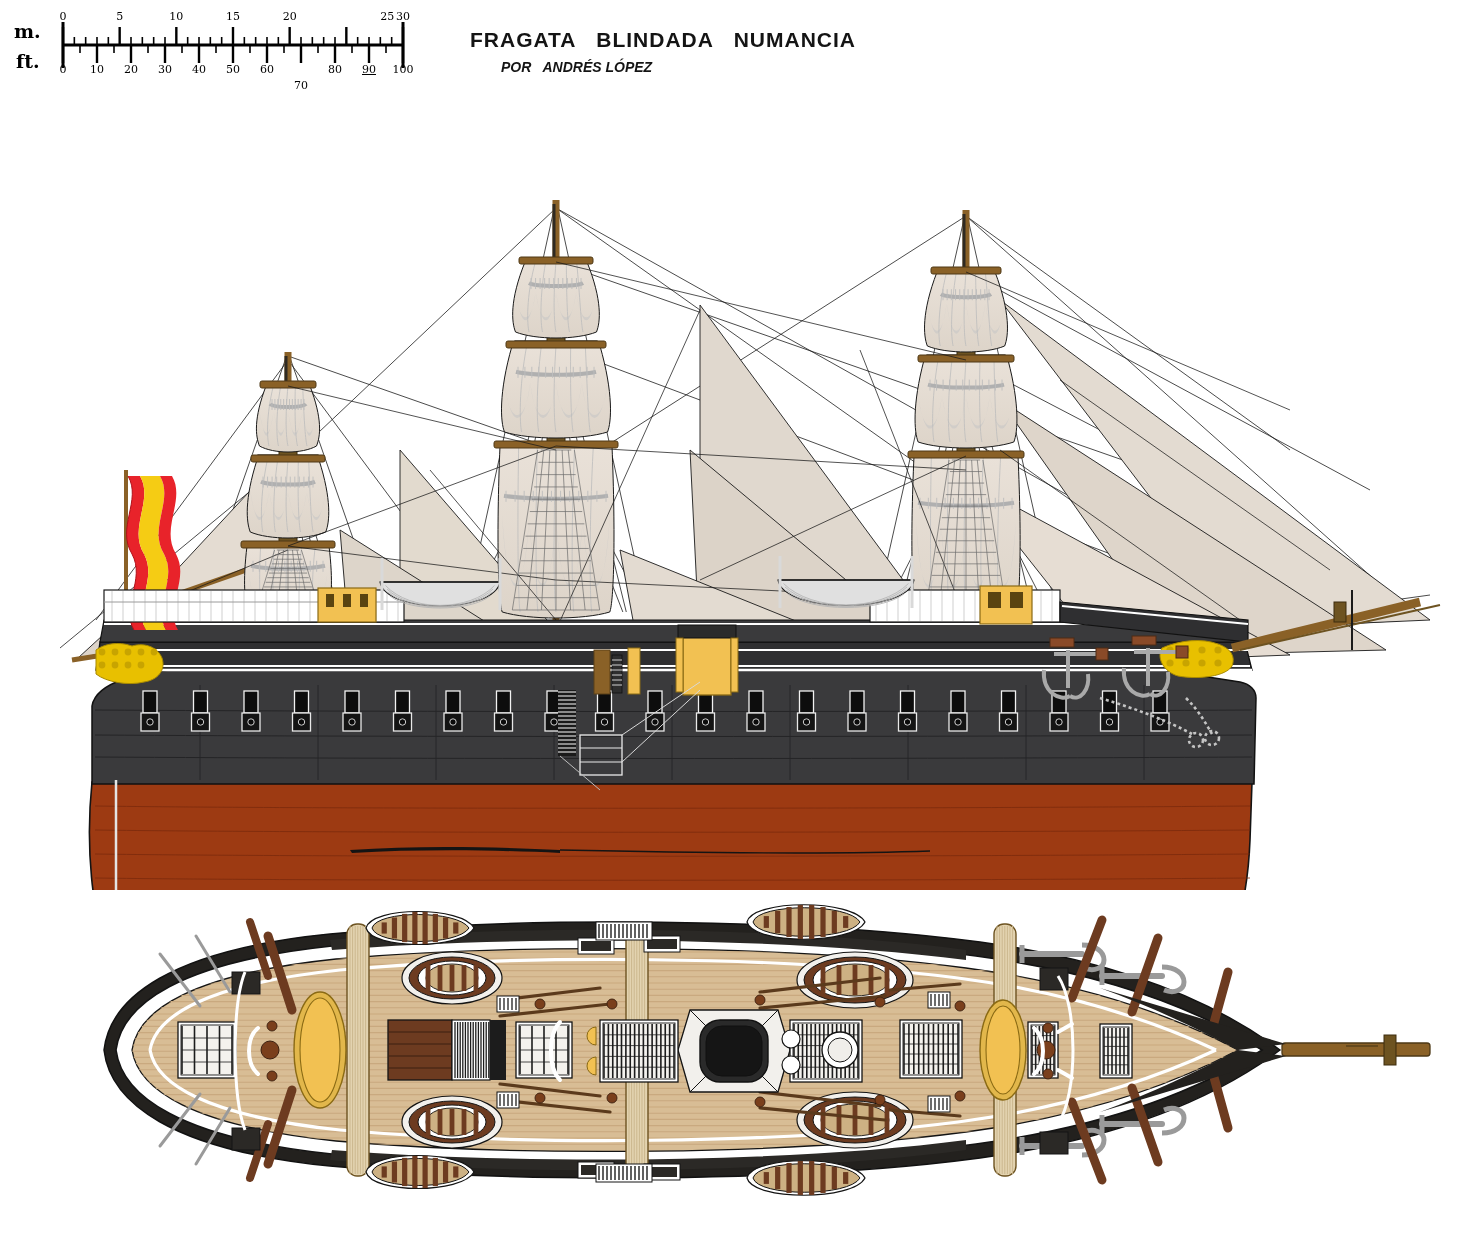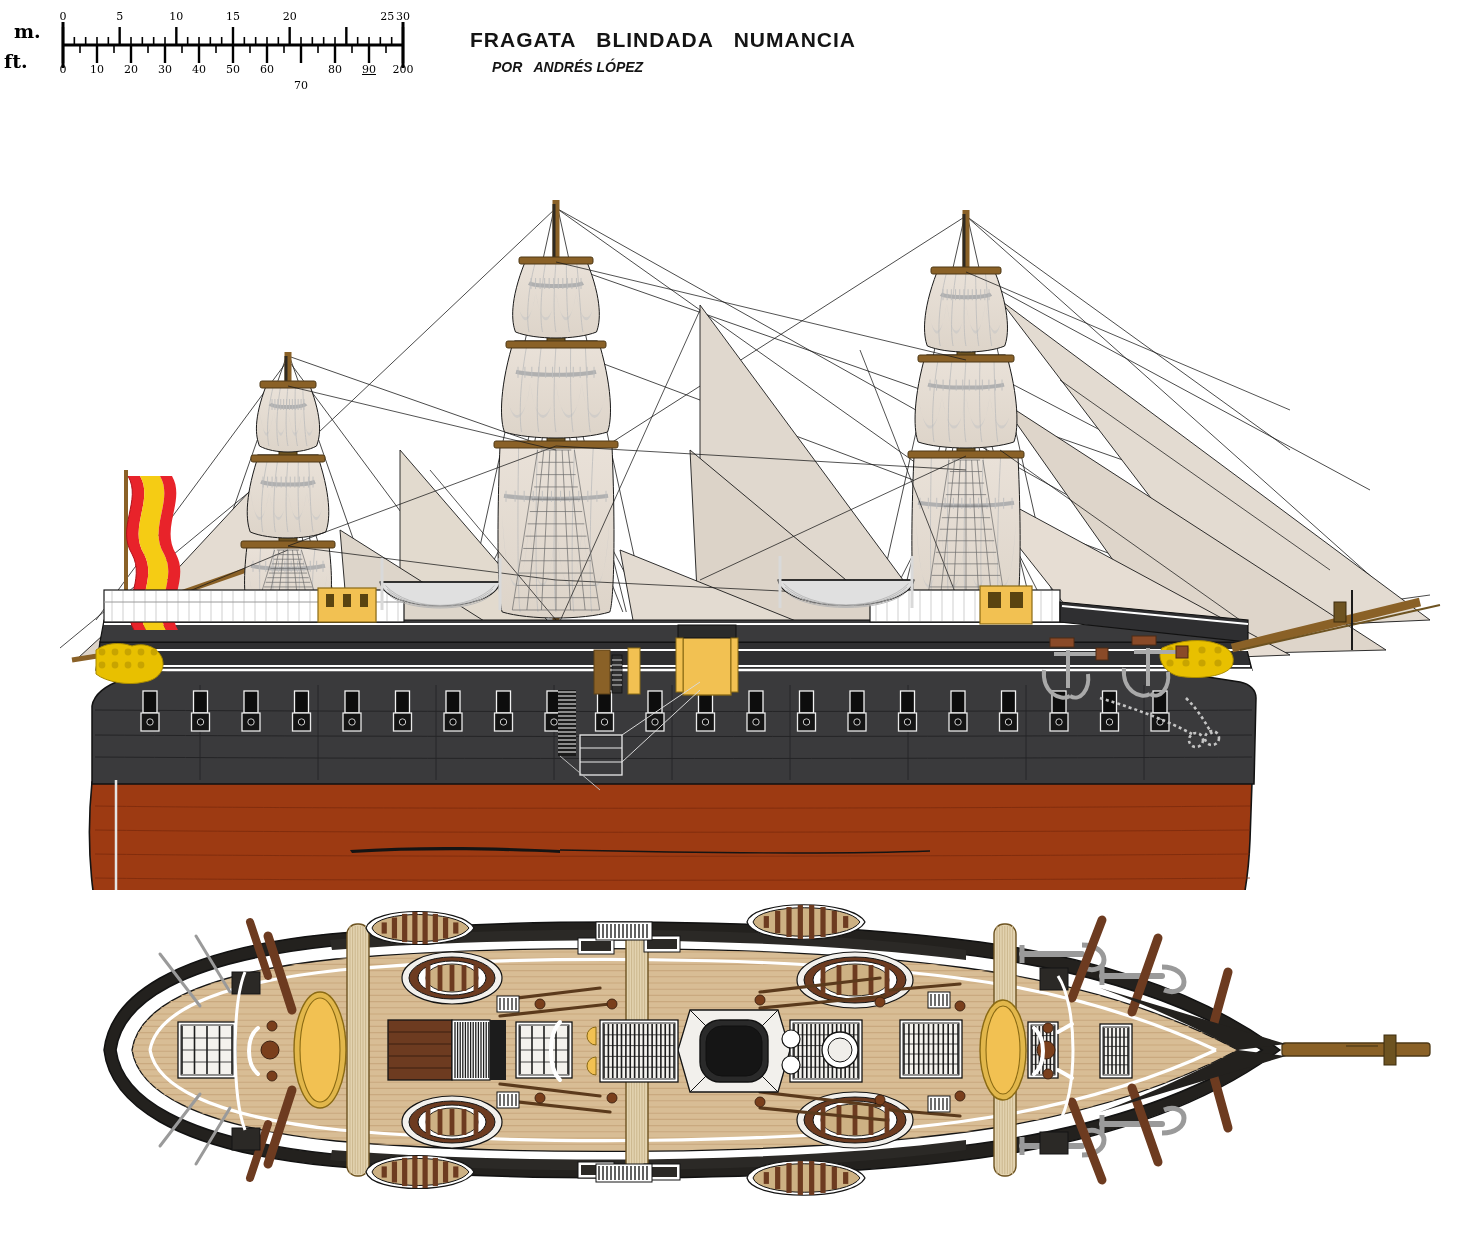--- a/index.html
+++ b/index.html
@@ -5,29 +5,29 @@
   html,body{margin:0;padding:0;background:#ffffff;}
   body{width:1476px;height:1240px;position:relative;overflow:hidden;
        font-family:"Liberation Sans",sans-serif;}
   #stage{position:absolute;left:0;top:0;width:1476px;height:1240px;}
 
   
   #scalebar{position:absolute;left:0;top:0;width:450px;height:100px;}
   .sb-lbl{position:absolute;font-family:"DejaVu Serif","Liberation Serif",serif;
           font-weight:bold;font-size:19px;color:#000;}
   .sb-m{left:14px;top:20px;}
-  .sb-f{left:4px;top:50px;}
+  .sb-f{left:16px;top:50px;}
   .tickno{position:absolute;font-family:"DejaVu Serif","Liberation Serif",serif;
           font-size:11px;color:#000;transform:translateX(-50%);}
 
   
   #title-block{position:absolute;left:470px;top:28px;width:560px;}
   #main-title{font-size:21px;font-weight:bold;letter-spacing:1px;color:#141414;
               font-family:"Liberation Sans",sans-serif;white-space:pre;}
-  #sub-title{margin-top:7px;margin-left:22px;font-size:14px;font-style:italic;
+  #sub-title{margin-top:7px;margin-left:31px;font-size:14px;font-style:italic;
              font-weight:bold;color:#141414;white-space:pre;}
 
   svg{display:block;}
   #elev-svg{position:absolute;left:0;top:150px;}
   #plan-svg{position:absolute;left:0;top:880px;}
 </style>
 </head>
 <body>
 
 <div id="stage">
@@ -105,21 +105,21 @@
         <div class="tickno" style="left: 63px; top: 63px;">0</div>
         <div class="tickno" style="left: 97px; top: 63px;">10</div>
         <div class="tickno" style="left: 131px; top: 63px;">20</div>
         <div class="tickno" style="left: 165px; top: 63px;">30</div>
         <div class="tickno" style="left: 199px; top: 63px;">40</div>
         <div class="tickno" style="left: 233px; top: 63px;">50</div>
         <div class="tickno" style="left: 267px; top: 63px;">60</div>
         <div class="tickno" style="left: 301px; top: 63px; margin-top: 16px;">70</div>
         <div class="tickno" style="left: 335px; top: 63px;">80</div>
         <div class="tickno" style="left: 369px; top: 63px; text-decoration: underline;">90</div>
-        <div class="tickno" style="left: 403px; top: 63px;">200</div>
+        <div class="tickno" style="left: 403px; top: 63px;">100</div>
       </div>
   </div>
 
   <div id="title-block">
     <div id="main-title">FRAGATA   BLINDADA   NUMANCIA</div>
     <div id="sub-title">POR   ANDRÉS LÓPEZ</div>
   </div>
 
   <svg id="elev-svg" width="1476" height="740" viewBox="0 0 1476 740">
     <defs>

